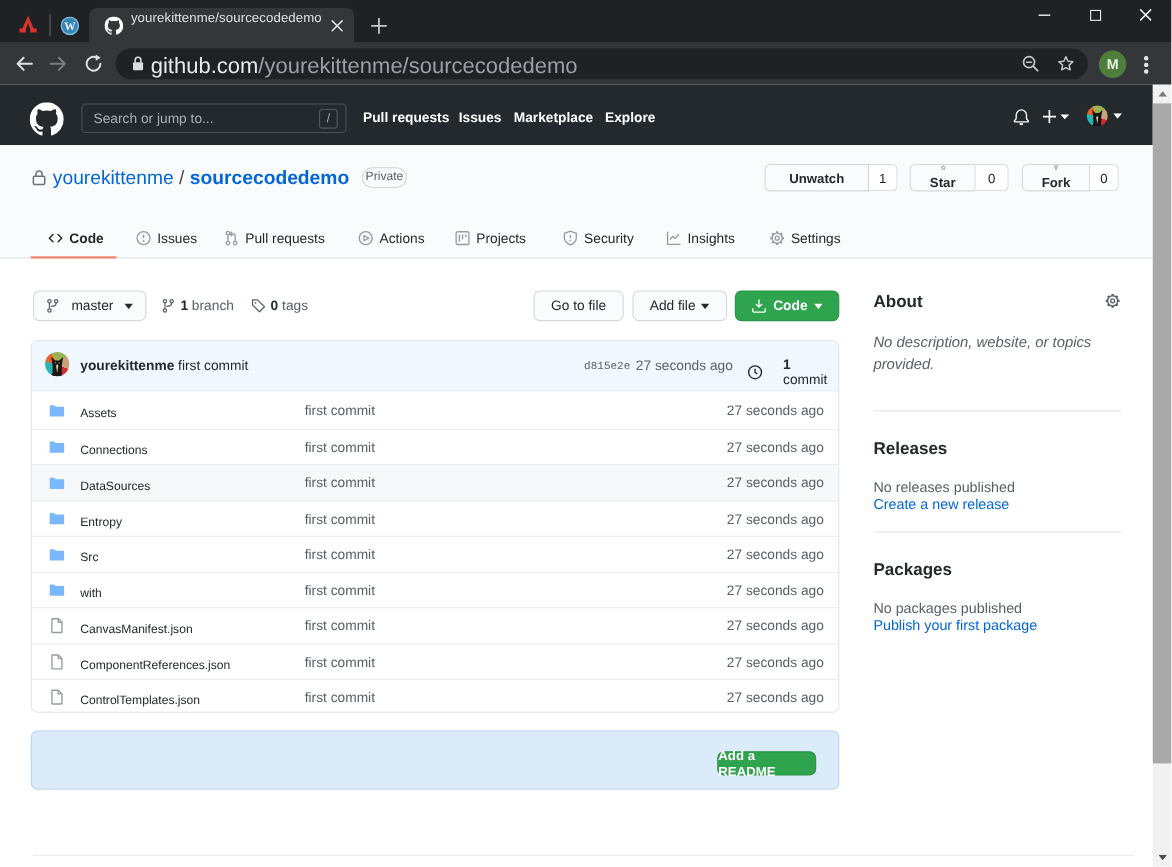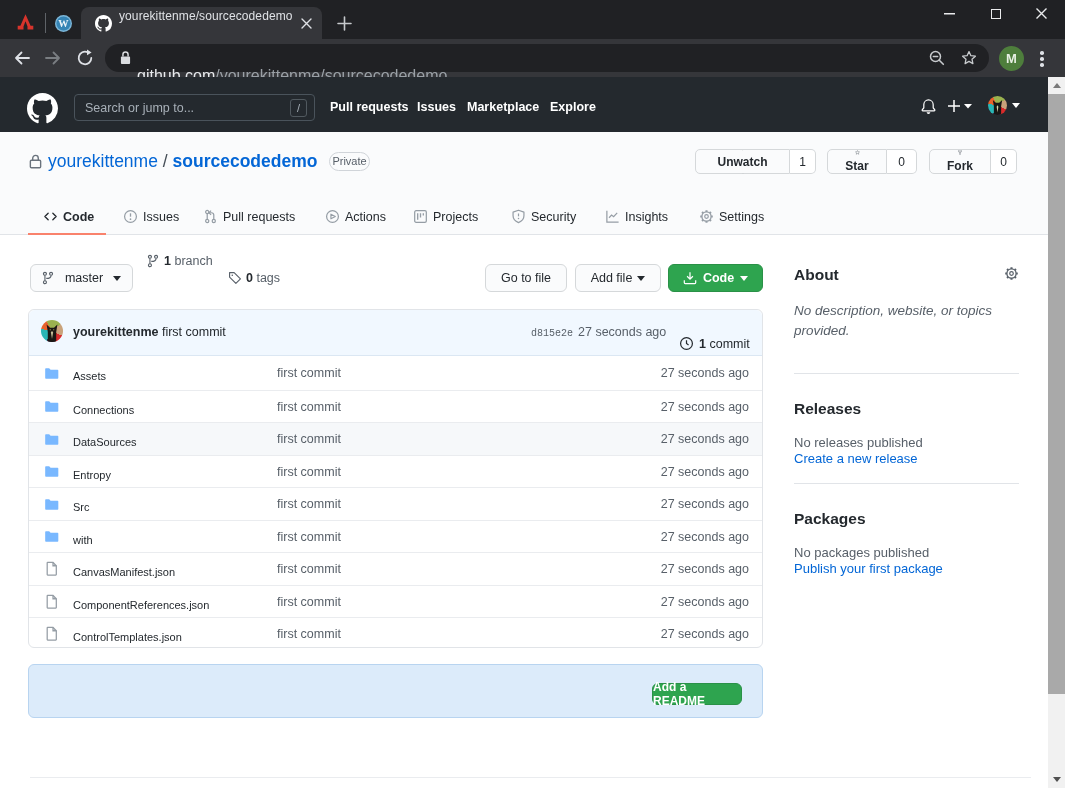--- a/index.html
+++ b/index.html
@@ -6,21 +6,21 @@
   html,body { width:1065px; height:788px; overflow:hidden; }
   body { position:relative; font-family:"Liberation Sans",sans-serif; background:#fff; }
   .abs { position:absolute; }
   svg { display:block; }
   
   #titlebar { left:0; top:0; width:1065px; height:39px; background:#202124; }
   #toolbar { left:0; top:39px; width:1065px; height:38px; background:#35363a; }
   .tab { left:81px; top:7px; width:241px; height:32px; background:#35363a; border-radius:8px 8px 0 0; }
   .tabtitle { left:119px; top:9px; font-size:12px; color:#dfe1e5; letter-spacing:0.1px; }
   .urlbar { left:105px; top:44px; width:884px; height:28px; background:#202124; border-radius:14px; }
-  .urltext { left:137px; top:67px; font-size:16px; color:#e8eaed; }
+  .urltext { left:137px; top:49px; font-size:20px; color:#e8eaed; }
   .urltext span { color:#9aa0a6; }
   
   #ghheader { left:0; top:77px; width:1048px; height:55px; background:#24292e; }
   .ghsearch { left:74px; top:94px; width:241px; height:27px; border:1px solid #4a535b; border-radius:4px; }
   .ghsearch .ph { position:absolute; left:10px; top:6px; font-size:12.5px; color:#a8b0b8; }
   .slashbox { position:absolute; right:7px; top:4px; width:17px; height:18px; border:1px solid #51595f; border-radius:3px; color:#a8b0b8; font-size:11px; text-align:center; line-height:16px; }
   .ghnav { top:100px; font-size:12.5px; font-weight:bold; color:#fff; }
   
   #repohead { left:0; top:132px; width:1048px; height:103px; background:#fafbfc; border-bottom:1px solid #e1e4e8; }
   .blue { color:#0366d6; }
@@ -272,21 +272,21 @@
       <circle cx="4.5" cy="3.2" r="1.7" fill="none" stroke="#586069" stroke-width="1.3"></circle>
       <circle cx="4.5" cy="12.8" r="1.7" fill="none" stroke="#586069" stroke-width="1.3"></circle>
       <circle cx="11.5" cy="3.2" r="1.7" fill="none" stroke="#586069" stroke-width="1.3"></circle>
       <path d="M4.5 5 V11 M11.5 5 c0 2.5-3 3.5-5.5 3.5" stroke="#586069" stroke-width="1.3" fill="none"></path>
     </svg>
   <span>master</span>
   <svg width="8" height="5" viewBox="0 0 8 5">
       <path d="M0 0 L8 0 L4 5 Z" fill="#24292e"></path>
     </svg>
 </div>
-<div class="abs" style="left:146px;top:254px;display:flex;align-items:center;gap:4px;font-size:12.5px;color:#586069;">
+<div class="abs" style="left:146px;top:271px;display:flex;align-items:center;gap:4px;font-size:12.5px;color:#586069;">
   <svg width="14" height="14" viewBox="0 0 16 16">
       <circle cx="4.5" cy="3.2" r="1.7" fill="none" stroke="#586069" stroke-width="1.3"></circle>
       <circle cx="4.5" cy="12.8" r="1.7" fill="none" stroke="#586069" stroke-width="1.3"></circle>
       <circle cx="11.5" cy="3.2" r="1.7" fill="none" stroke="#586069" stroke-width="1.3"></circle>
       <path d="M4.5 5 V11 M11.5 5 c0 2.5-3 3.5-5.5 3.5" stroke="#586069" stroke-width="1.3" fill="none"></path>
     </svg>
   <span><b style="color:#24292e;">1</b> branch</span>
 </div>
 <div class="abs" style="left:228px;top:271px;display:flex;align-items:center;gap:4px;font-size:12.5px;color:#586069;">
   <svg width="14" height="14" viewBox="0 0 16 16">
@@ -319,21 +319,21 @@
       <svg width="22" height="22" viewBox="0 0 22 22">
           <path d="M6.8 22 L6.8 12 L5.6 4.6 L9 7.8 L13 7.8 L16.4 4.6 L15.2 12 L15.2 22 Z" fill="#1a1713"></path>
           <path d="M10 12.5 L11 19 L12 12.5 L11 10.8 Z" fill="#d8d2a8"></path>
           <circle cx="9.3" cy="9.8" r="0.7" fill="#7a7a40"></circle>
           <circle cx="12.7" cy="9.8" r="0.7" fill="#7a7a40"></circle>
         </svg>
     </div>
     <div class="abs" style="left:44px;top:15px;font-size:12.5px;color:#24292e;"><b>yourekittenme</b> first commit</div>
     <div class="abs" style="left:502px;top:17.5px;font-family:'Liberation Mono',monospace;font-size:10px;color:#586069;">d815e2e</div>
     <div class="abs" style="left:549px;top:15px;font-size:12.5px;color:#586069;">27 seconds ago</div>
-    <div class="abs" style="left:650px;top:26px;display:flex;align-items:center;gap:5px;font-size:12.5px;color:#24292e;text-align:center;">
+    <div class="abs" style="left:650px;top:14px;display:flex;align-items:center;gap:18px;font-size:12.5px;color:#24292e;">
       <svg width="15" height="15" viewBox="0 0 16 16">
           <circle cx="8" cy="8" r="6.3" fill="none" stroke="#24292e" stroke-width="1.3"></circle>
           <path d="M8 4.5 V8 L10.2 9.6" stroke="#24292e" stroke-width="1.3" fill="none"></path>
         </svg>
       <span><b>1</b> commit</span>
     </div>
   </div>
   <div class="frow" style="top:47px;">
       <svg class="fold" style="left:14px;top:8.5px;" width="17.5" height="15" viewBox="0 0 16 16">
         <path fill="#79b8ff" d="M1.75 2.5h3.5l1.5 1.5h7.5c.41 0 .75.34.75.75v8c0 .41-.34.75-.75.75H1.75c-.41 0-.75-.34-.75-.75v-9.5c0-.41.34-.75.75-.75z"></path>

